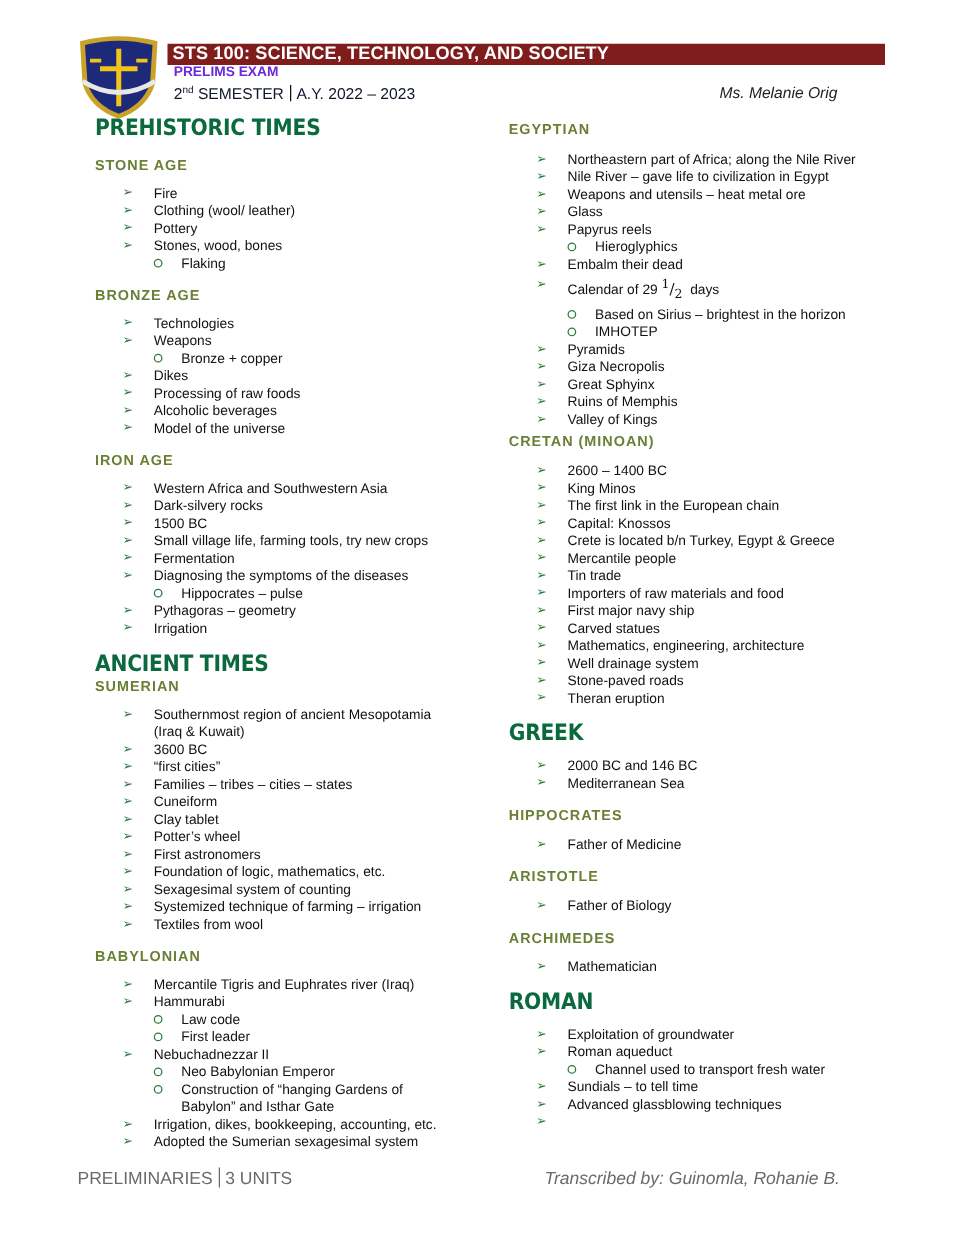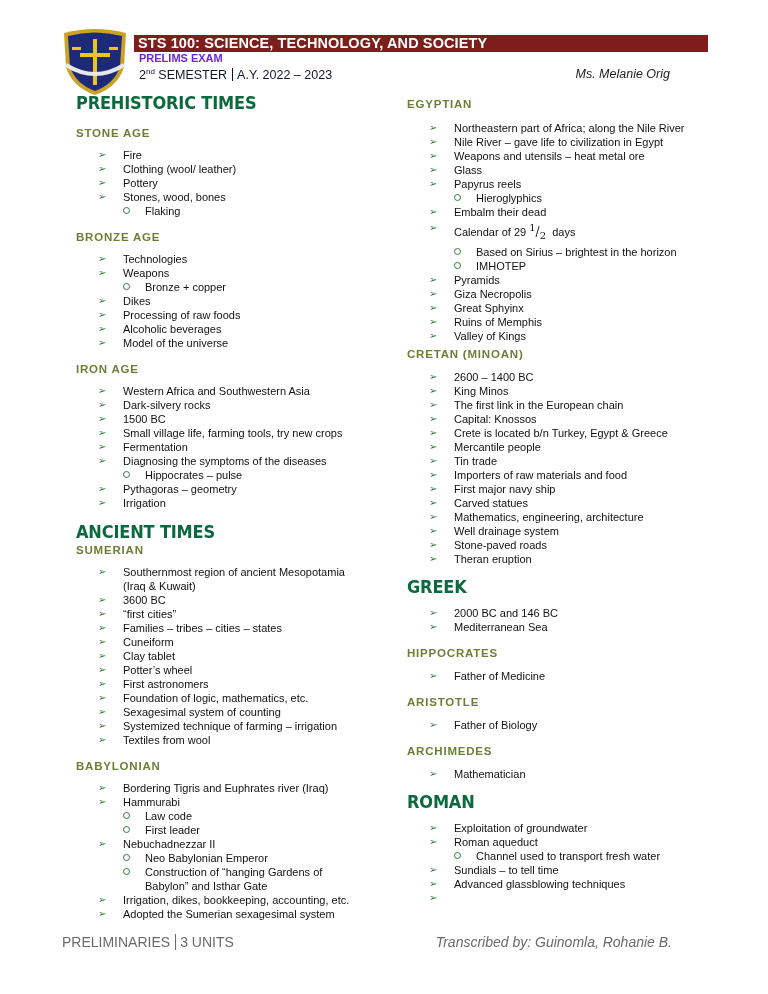--- a/index.html
+++ b/index.html
@@ -112,21 +112,21 @@
       <li><span class="arrow">➢</span><span>Potter’s wheel</span></li>
       <li><span class="arrow">➢</span><span>First astronomers</span></li>
       <li><span class="arrow">➢</span><span>Foundation of logic, mathematics, etc.</span></li>
       <li><span class="arrow">➢</span><span>Sexagesimal system of counting</span></li>
       <li><span class="arrow">➢</span><span>Systemized technique of farming – irrigation</span></li>
       <li><span class="arrow">➢</span><span>Textiles from wool</span></li>
     </ul>
 
     <h2 class="sec" style="margin-top:12px">BABYLONIAN</h2>
     <ul class="b" style="margin-top:8px">
-      <li><span class="arrow">➢</span><span>Bordering Tigris and Euphrates river (Iraq)</span></li>
+      <li><span class="arrow">➢</span><span>Mercantile Tigris and Euphrates river (Iraq)</span></li>
       <li><span class="arrow">➢</span><span>Hammurabi</span></li>
       <li class="sub"><span class="circ"></span><span>Law code</span></li>
       <li class="sub"><span class="circ"></span><span>First leader</span></li>
       <li><span class="arrow">➢</span><span>Nebuchadnezzar II</span></li>
       <li class="sub"><span class="circ"></span><span>Neo Babylonian Emperor</span></li>
       <li class="sub"><span class="circ"></span><span>Construction of “hanging Gardens of</span></li>
       <li class="subcont">Babylon” and Isthar Gate</li>
       <li><span class="arrow">➢</span><span>Irrigation, dikes, bookkeeping, accounting, etc.</span></li>
       <li><span class="arrow">➢</span><span>Adopted the Sumerian sexagesimal system</span></li>
     </ul>

